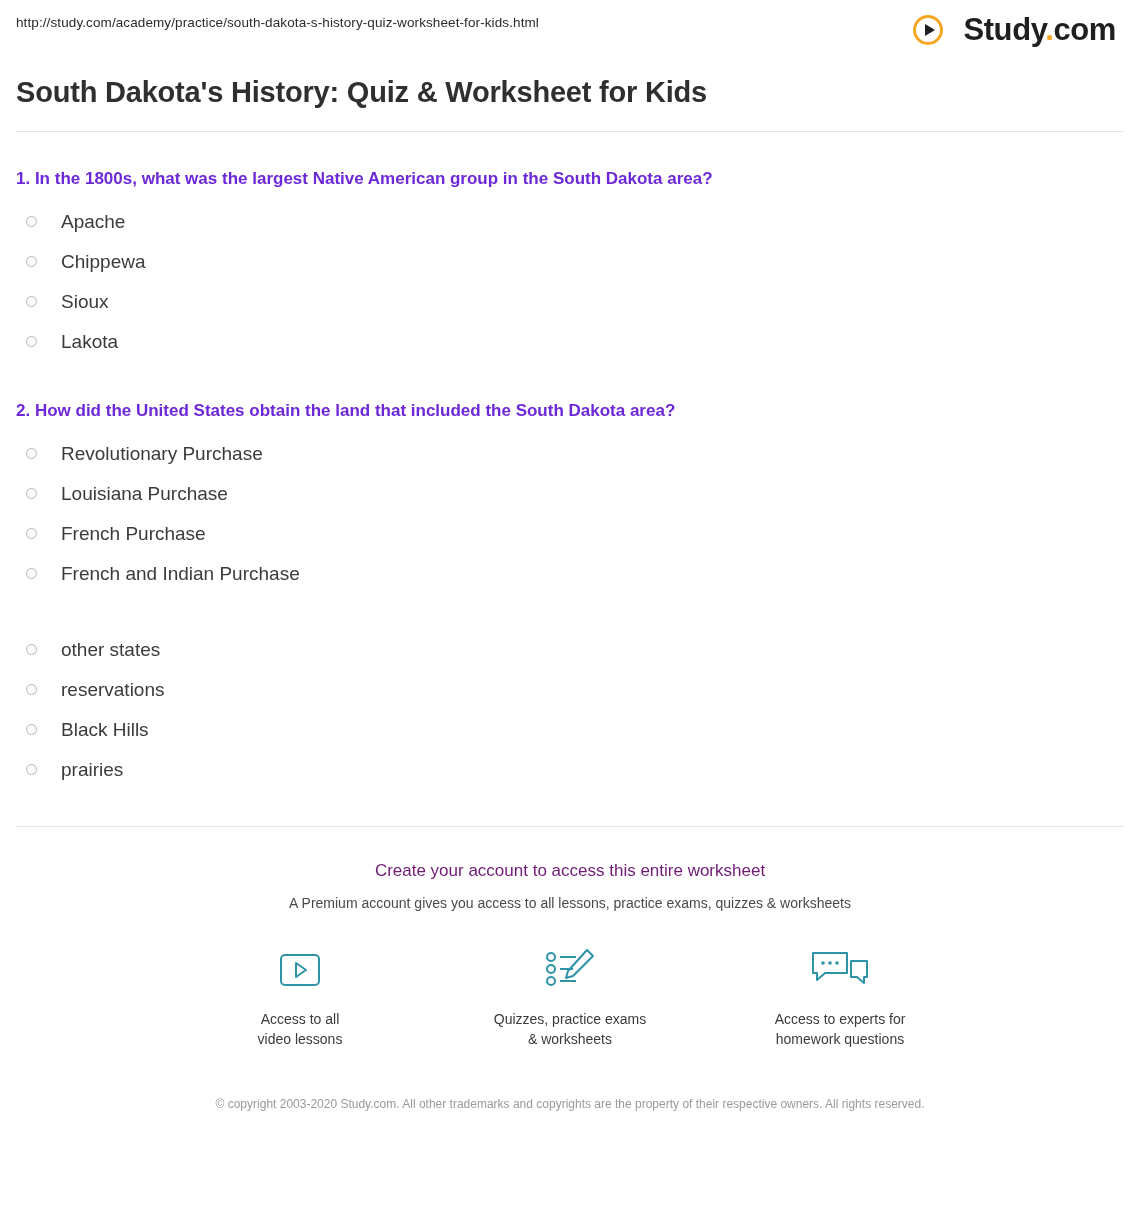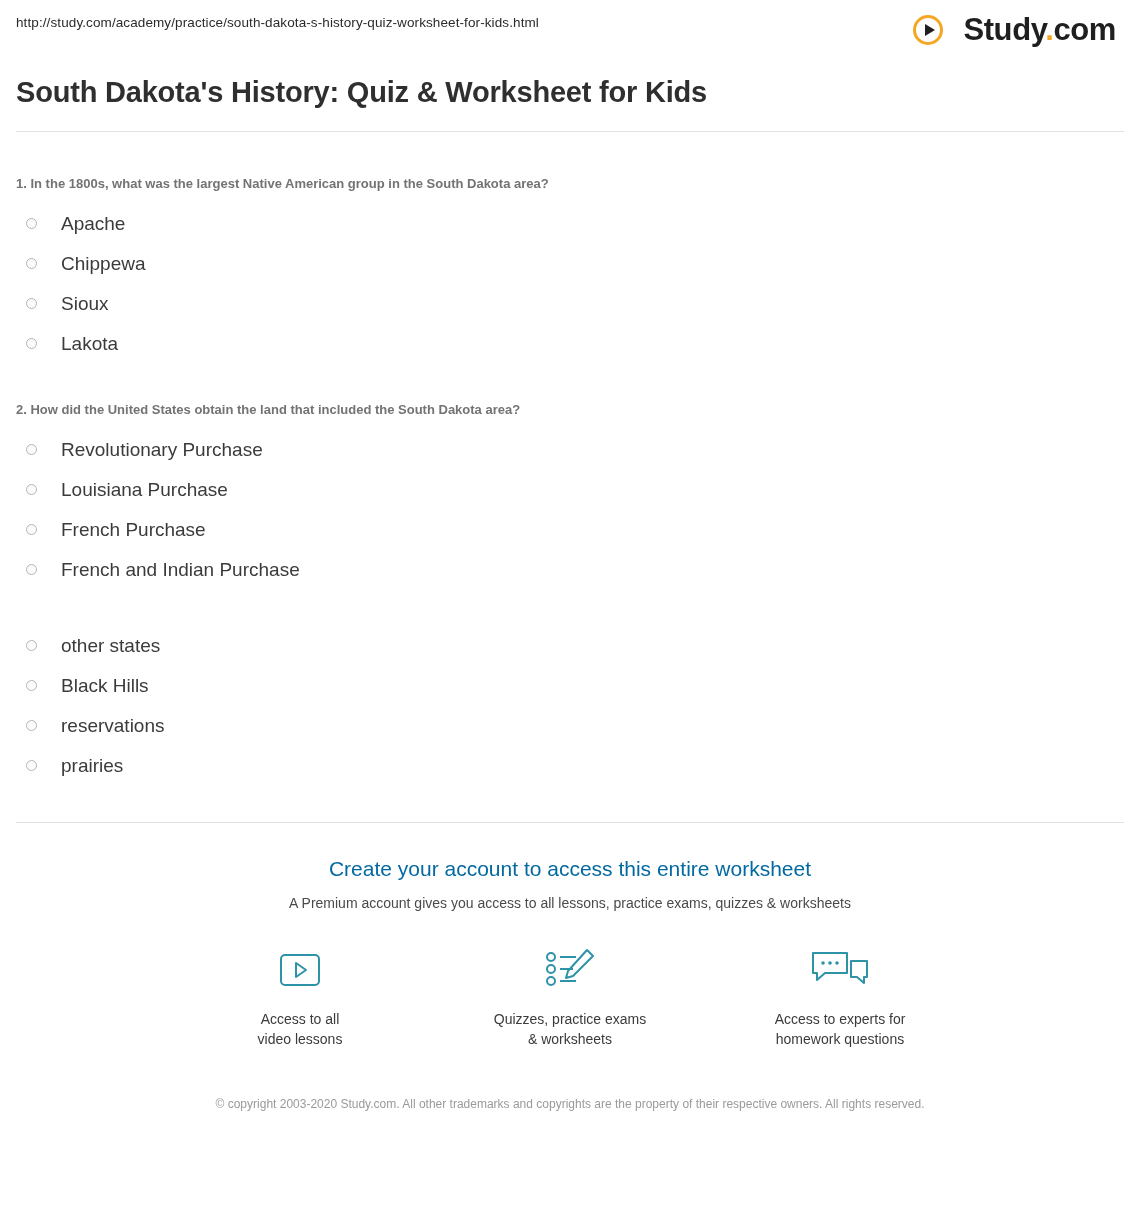--- a/index.html
+++ b/index.html
@@ -74,25 +74,25 @@
     margin: 28px 0 0 0;
     padding-bottom: 22px;
     border-bottom: 1px solid #e3e3e3;
     letter-spacing: -0.2px;
   }
 
   
   .questions { padding-top: 10px; }
   .question-block { margin-bottom: 36px; }
   .question-text {
-    font-size: 13px;
+    font-size: 17px;
     font-weight: bold;
-    color: #737373;
+    color: #6d28d9;
     line-height: 1.52;
-    margin: 32px 0 10px 0;
+    margin: 24px 0 10px 0;
   }
   .choices { margin: 0; padding: 0; list-style: none; }
   .choice {
     display: flex;
     align-items: center;
     gap: 24px;
     padding: 9px 0 9px 10px;
     font-size: 19px;
     color: #3b3b3b;
   }
@@ -107,22 +107,22 @@
   }
 
   
   .promo {
     border-top: 1px solid #e3e3e3;
     margin-top: 22px;
     padding-top: 34px;
     text-align: center;
   }
   .promo-title {
-    font-size: 21px;
-    color: #0369a1;
+    font-size: 17px;
+    color: #701a75;
     margin-bottom: 14px;
     font-weight: normal;
   }
   .promo-sub {
     font-size: 14px;
     color: #4a4a4a;
     margin-bottom: 34px;
   }
   .features {
     display: flex;
@@ -219,25 +219,25 @@
     </div>
 
     <div class="question-block">
       <ul class="choices">
         <li class="choice">
             <span class="radio"></span>
             <span>other states</span>
           </li>
         <li class="choice">
             <span class="radio"></span>
+            <span>reservations</span>
+          </li>
+        <li class="choice">
+            <span class="radio"></span>
             <span>Black Hills</span>
-          </li>
-        <li class="choice">
-            <span class="radio"></span>
-            <span>reservations</span>
           </li>
         <li class="choice">
             <span class="radio"></span>
             <span>prairies</span>
           </li>
       </ul>
     </div>
 
   </div>
 

